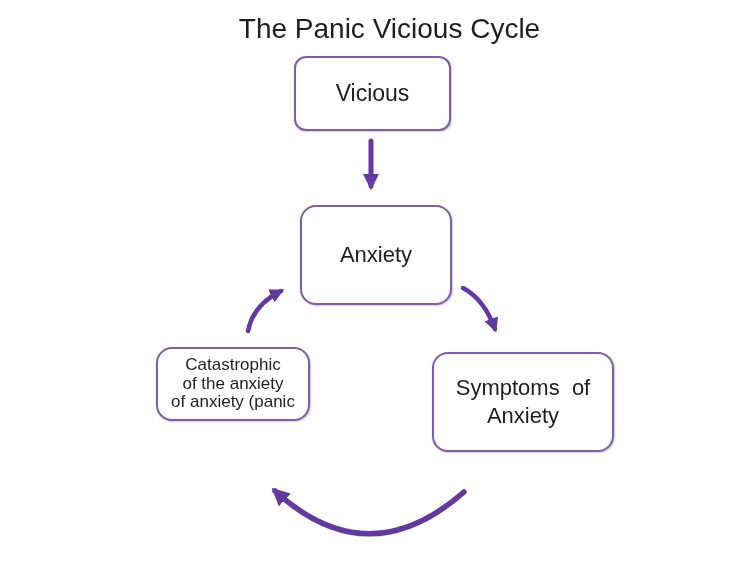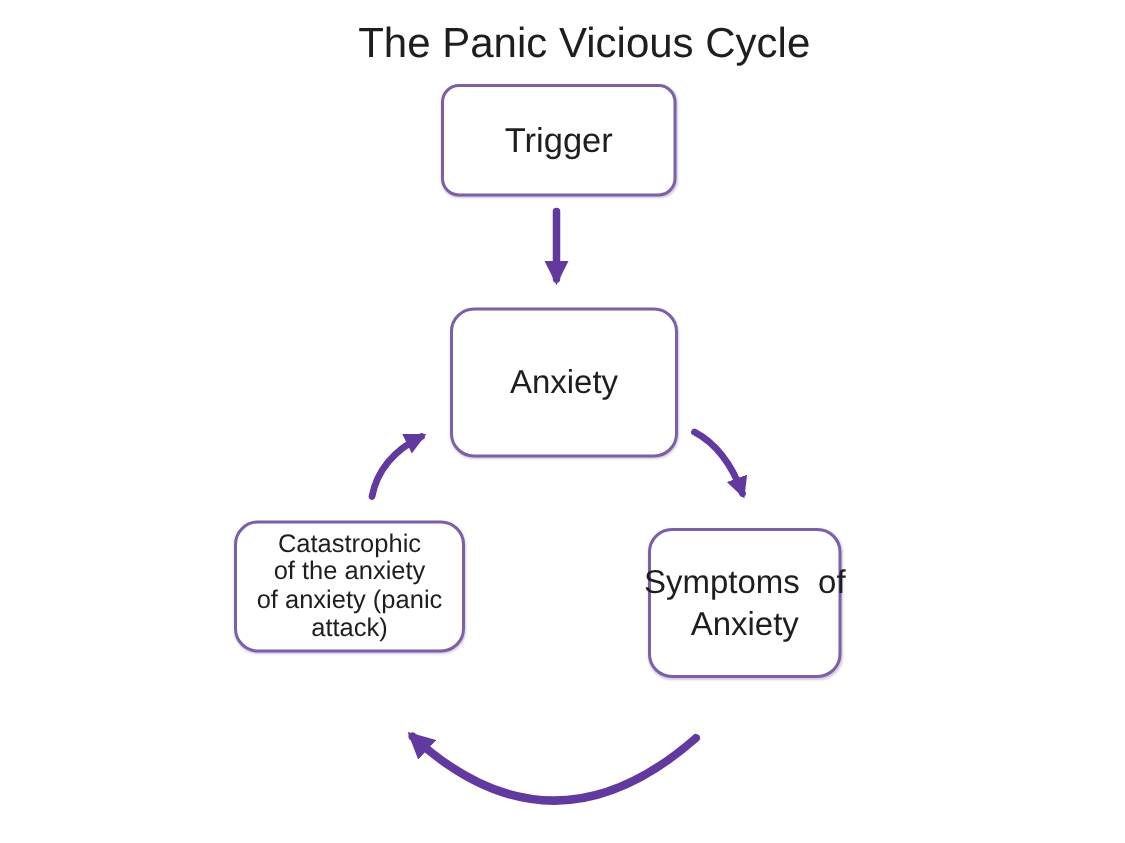--- a/index.html
+++ b/index.html
@@ -59,25 +59,25 @@
   .node .line { display: block; white-space: pre; }
   #node-trigger {
     left: 294px; top: 56px; width: 157px; height: 75px;
     border-radius: 12px; font-size: 23px;
   }
   #node-anxiety {
     left: 300px; top: 205px; width: 152px; height: 100px;
     font-size: 22px;
   }
   #node-symptoms {
-    left: 432px; top: 352px; width: 129px; height: 100px;
+    left: 432px; top: 352px; width: 182px; height: 100px;
     font-size: 22px; line-height: 1.28;
   }
   #node-catastrophic {
-    left: 156px; top: 347px; width: 154px; height: 88px;
+    left: 156px; top: 347px; width: 154px; height: 74px;
     font-size: 17px; line-height: 1.09; text-align: center;
   }
 </style>
 </head>
 <body>
 
 <div class="canvas">
 
   <div class="title">The Panic Vicious Cycle</div>
 
@@ -87,36 +87,35 @@
         <path d="M 0 0 L 10 5 L 0 10 z"></path>
       </marker>
     </defs>
     <path class="arrow" d="M 371 141 L 371 186" stroke-width="5" marker-end="url(#ah)"></path>
     <path class="arrow" d="M 463 288 Q 484 299 495 329" stroke-width="4.5" marker-end="url(#ah)"></path>
     <path class="arrow" d="M 248 331 Q 253 305 281 291" stroke-width="4.5" marker-end="url(#ah)"></path>
     <path class="arrow" d="M 464 492 Q 368 576 275 491" stroke-width="5.5" marker-end="url(#ah)"></path>
   </svg>
 
   <div class="node" id="node-trigger">
-    <span>Trigger</span>
+    <span>Vicious</span>
   </div>
 
   <div class="node" id="node-anxiety">
     <span>Anxiety</span>
   </div>
 
   <div class="node" id="node-symptoms">
     <span>
       <span class="line">Symptoms  of</span>
       <span class="line">Anxiety</span>
     </span>
   </div>
 
   <div class="node" id="node-catastrophic">
     <span>
       <span class="line">Catastrophic</span>
       <span class="line">of the anxiety</span>
       <span class="line">of anxiety (panic</span>
-      <span class="line">attack)</span>
     </span>
   </div>
 
 </div>
 
 </body></html>

